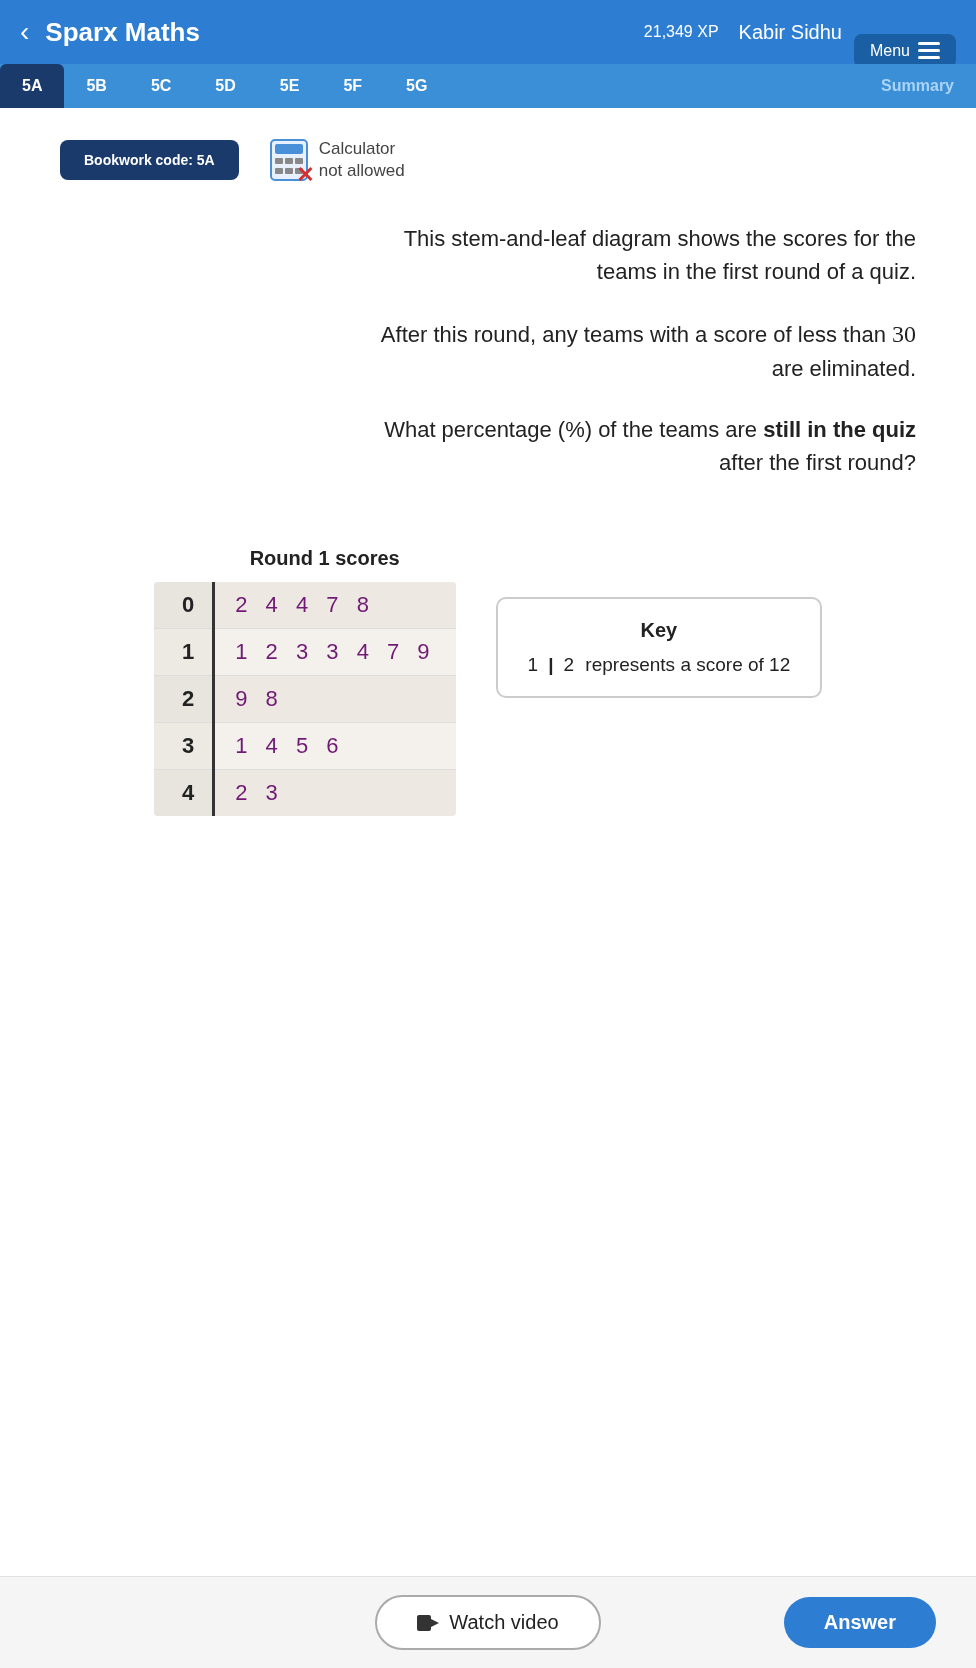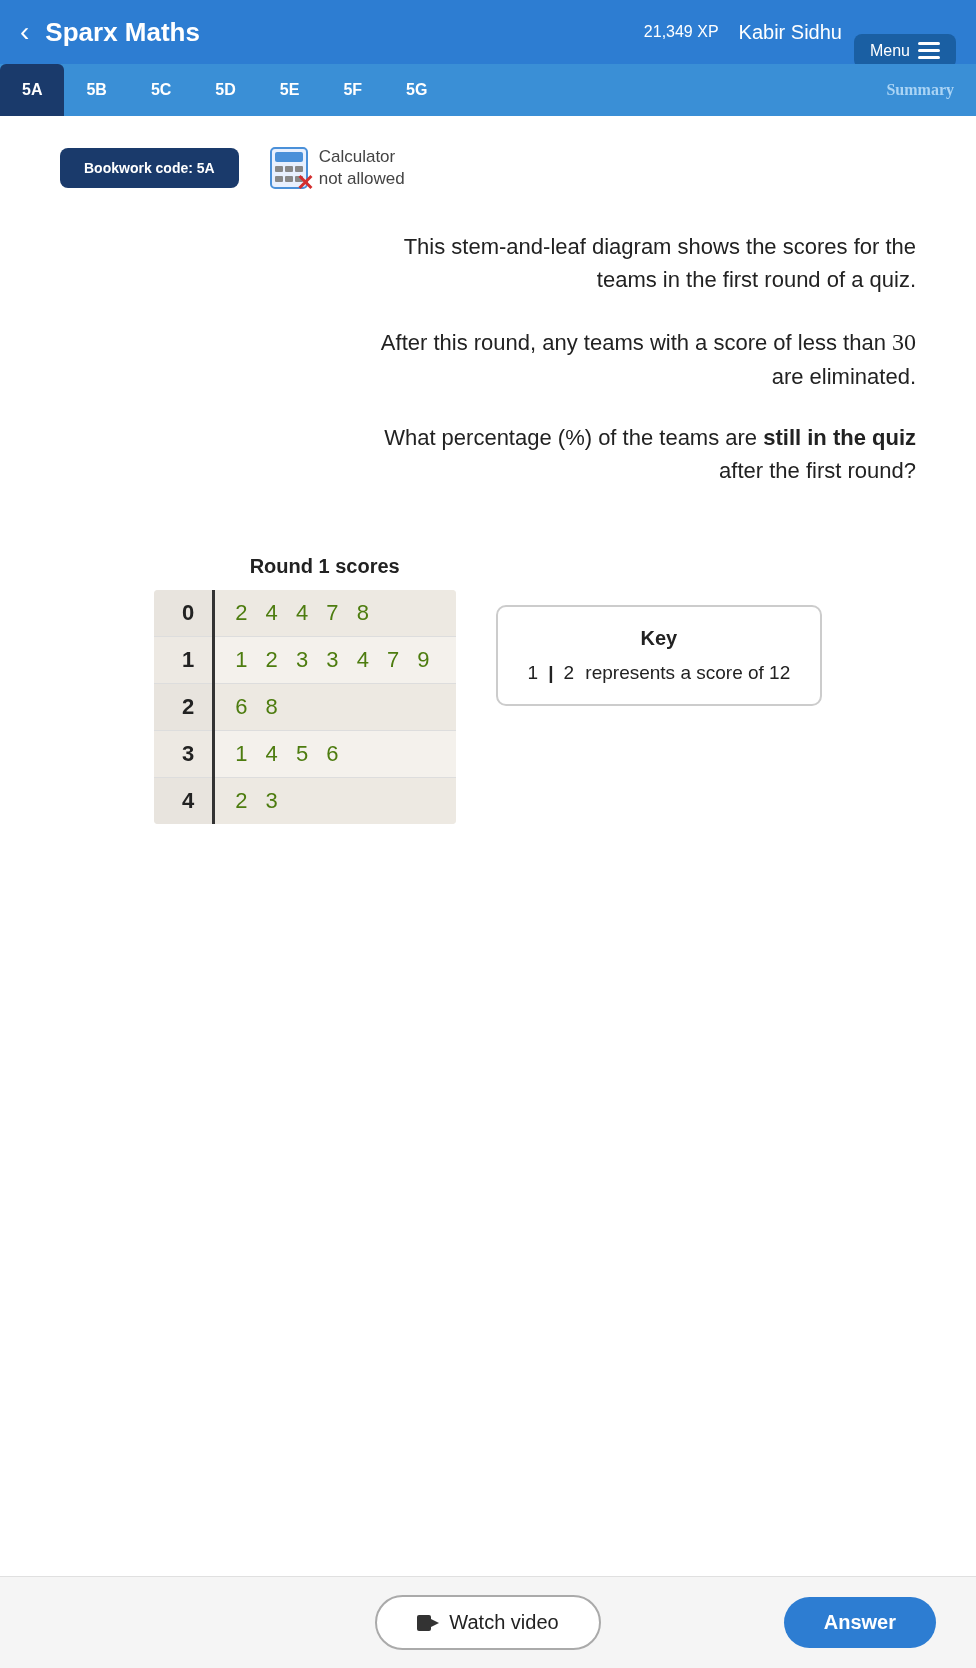--- a/index.html
+++ b/index.html
@@ -56,41 +56,40 @@
       align-items: center;
       gap: 8px;
       margin-top: 37px;
     }
 
     
     .tab-bar {
       background: #3a8fd6;
       display: flex;
       align-items: stretch;
-      height: 52px;
+      height: 44px;
       flex-shrink: 0;
     }
     .tab {
       color: white;
       font-size: 16px;
       font-weight: 600;
       padding: 0 22px;
       display: flex;
       align-items: center;
       cursor: pointer;
       border-radius: 0;
     }
     .tab.active {
       background: #1a3a6b;
       border-radius: 6px 6px 0 0;
     }
     .tab.summary {
       color: #aad4f5;
       margin-left: auto;
-      font-family: Liberation Serif, serif;
     }
 
     
     .main-content {
       flex: 1;
       background: white;
       display: flex;
       flex-direction: column;
       padding: 30px 60px 120px;
     }
@@ -197,21 +196,21 @@
       font-weight: 600;
       padding: 10px 18px;
       text-align: right;
       color: #222;
       background: #ede9e3;
       border-right: 3px solid #333;
       width: 60px;
     }
     .leaf-cell {
       font-size: 22px;
-      color: #4d7c0f;
+      color: #701a75;
       padding: 10px 20px;
       letter-spacing: 6px;
       background: #f0ede8;
       min-width: 200px;
     }
     .stem-leaf-table tr:nth-child(odd) .leaf-cell {
       background: #ede9e2;
     }
     .stem-leaf-table tr:nth-child(even) .leaf-cell {
       background: #f4f1ec;
@@ -397,21 +396,21 @@
             <tr>
           <td class="stem-cell">0</td>
           <td class="leaf-cell">2 4 4 7 8</td>
         </tr>
         <tr>
           <td class="stem-cell">1</td>
           <td class="leaf-cell">1 2 3 3 4 7 9</td>
         </tr>
         <tr>
           <td class="stem-cell">2</td>
-          <td class="leaf-cell">6 8</td>
+          <td class="leaf-cell">9 8</td>
         </tr>
         <tr>
           <td class="stem-cell">3</td>
           <td class="leaf-cell">1 4 5 6</td>
         </tr>
         <tr>
           <td class="stem-cell">4</td>
           <td class="leaf-cell">2 3</td>
         </tr>
       </tbody>

